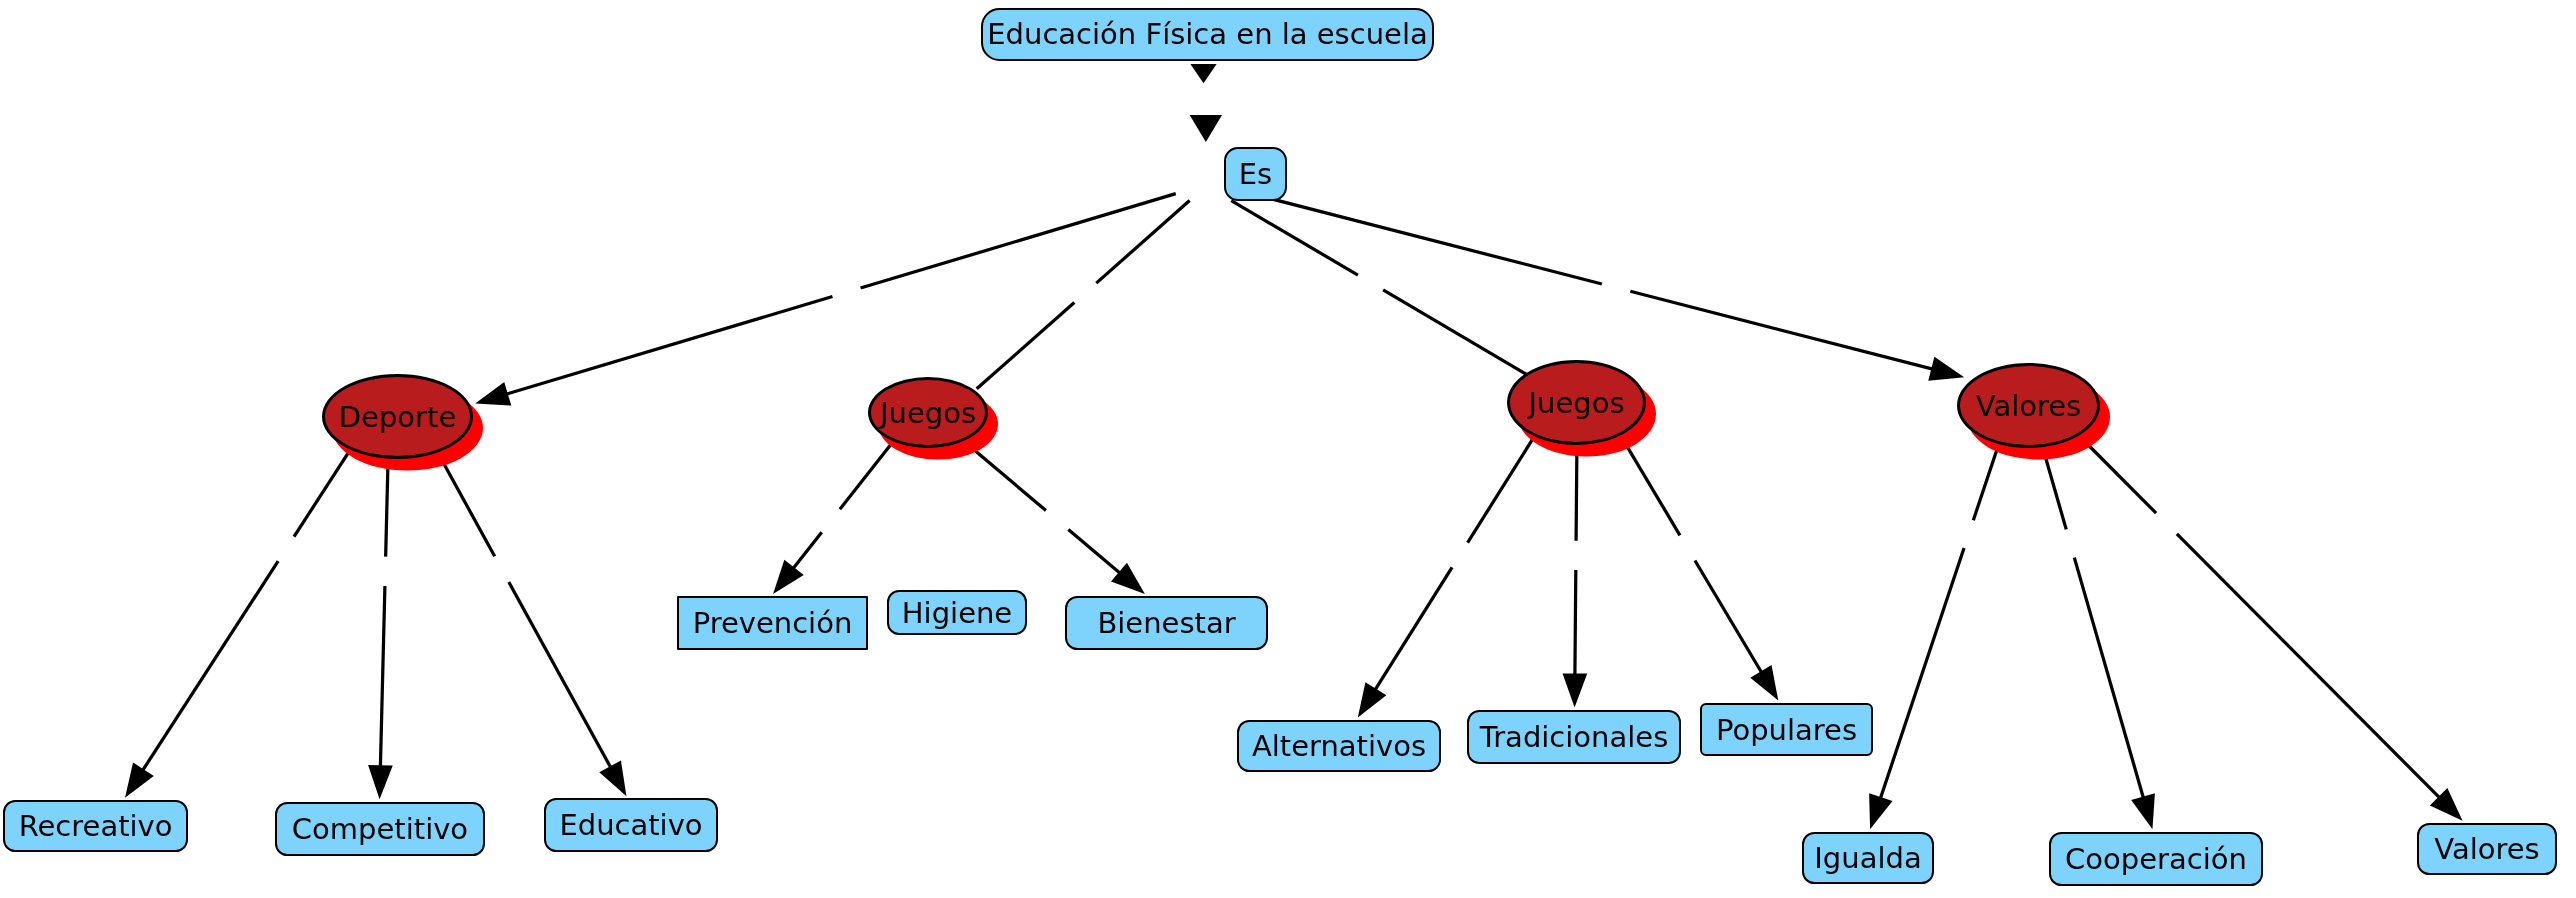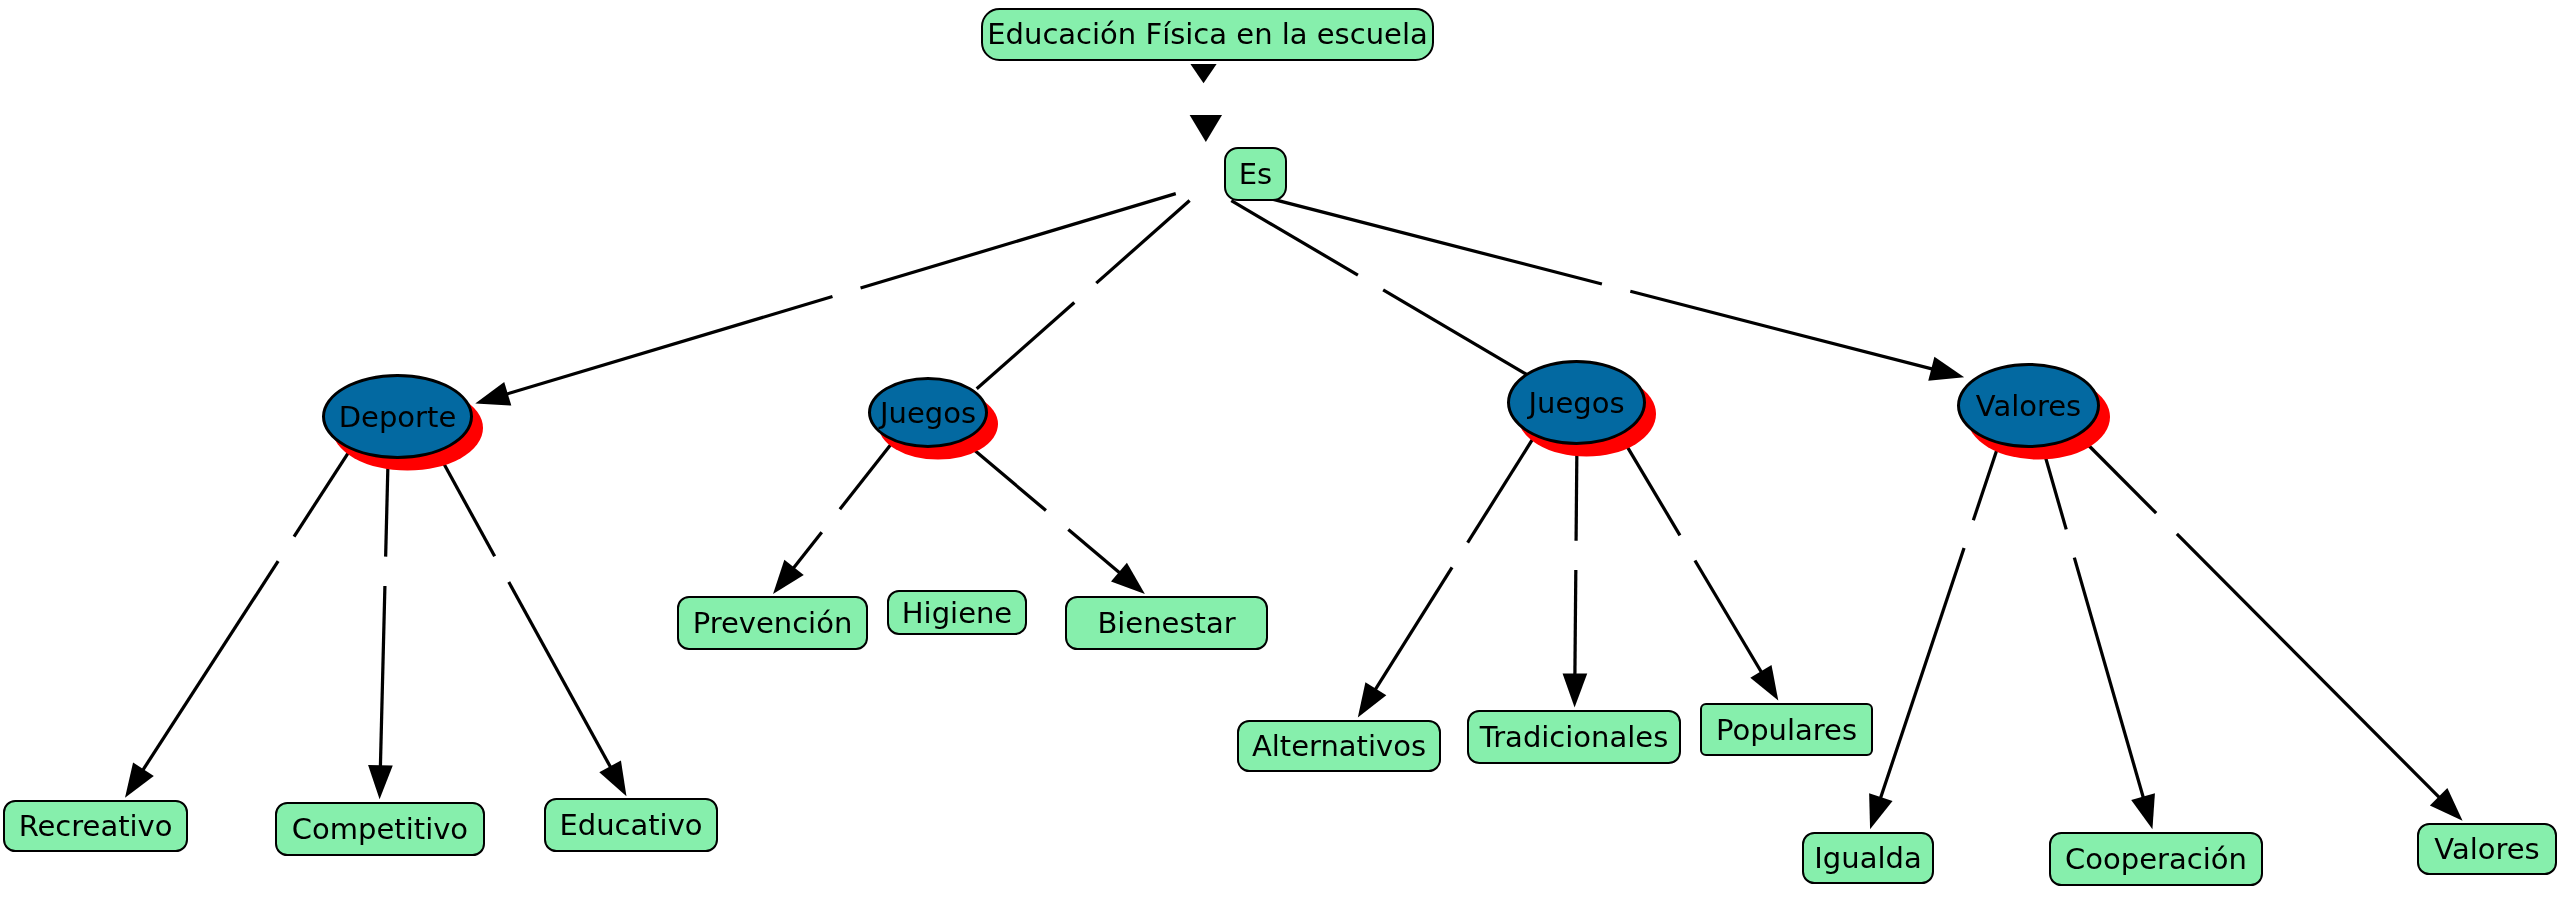--- a/index.html
+++ b/index.html
@@ -20,26 +20,26 @@
   .node {
     position: absolute;
     z-index: 2;
     display: flex;
     align-items: center;
     justify-content: center;
     box-sizing: border-box;
     font-size: 29px;
     color: #000000;
     white-space: nowrap;
-    background: #86efac;
+    background: #7dd3fc;
     border: 2.7px solid #000000;
     cursor: default;
   }
   .node.ellipse {
-    background: #0369a1;
+    background: #b91c1c;
     border-width: 3.1px;
     border-radius: 50%;
     box-shadow: 10px 11.6px 0 #ff0000;
   }
   .node-label { pointer-events: none; }
 </style>
 </head>
 <body>
 
 <div id="canvas" style="width: 2576px; height: 898px; background: rgb(255, 255, 255);">
@@ -112,21 +112,21 @@
     </div>
   <div class="node" style="left: 3.1px; top: 800px; width: 185px; height: 52px; border-radius: 12.3px;">
       <span class="node-label">Recreativo</span>
     </div>
   <div class="node" style="left: 275px; top: 802px; width: 210px; height: 54px; border-radius: 12.3px;">
       <span class="node-label">Competitivo</span>
     </div>
   <div class="node" style="left: 544px; top: 798px; width: 174px; height: 54px; border-radius: 12.3px;">
       <span class="node-label">Educativo</span>
     </div>
-  <div class="node" style="left: 677px; top: 596px; width: 191px; height: 54px; border-radius: 12px;">
+  <div class="node" style="left: 677px; top: 596px; width: 191px; height: 54px; border-radius: 1px;">
       <span class="node-label">Prevención</span>
     </div>
   <div class="node" style="left: 887px; top: 590px; width: 140px; height: 45px; border-radius: 12px;">
       <span class="node-label">Higiene</span>
     </div>
   <div class="node" style="left: 1065px; top: 596px; width: 203px; height: 54px; border-radius: 12.3px;">
       <span class="node-label">Bienestar</span>
     </div>
   <div class="node" style="left: 1237px; top: 720px; width: 204px; height: 52px; border-radius: 12.3px;">
       <span class="node-label">Alternativos</span>

